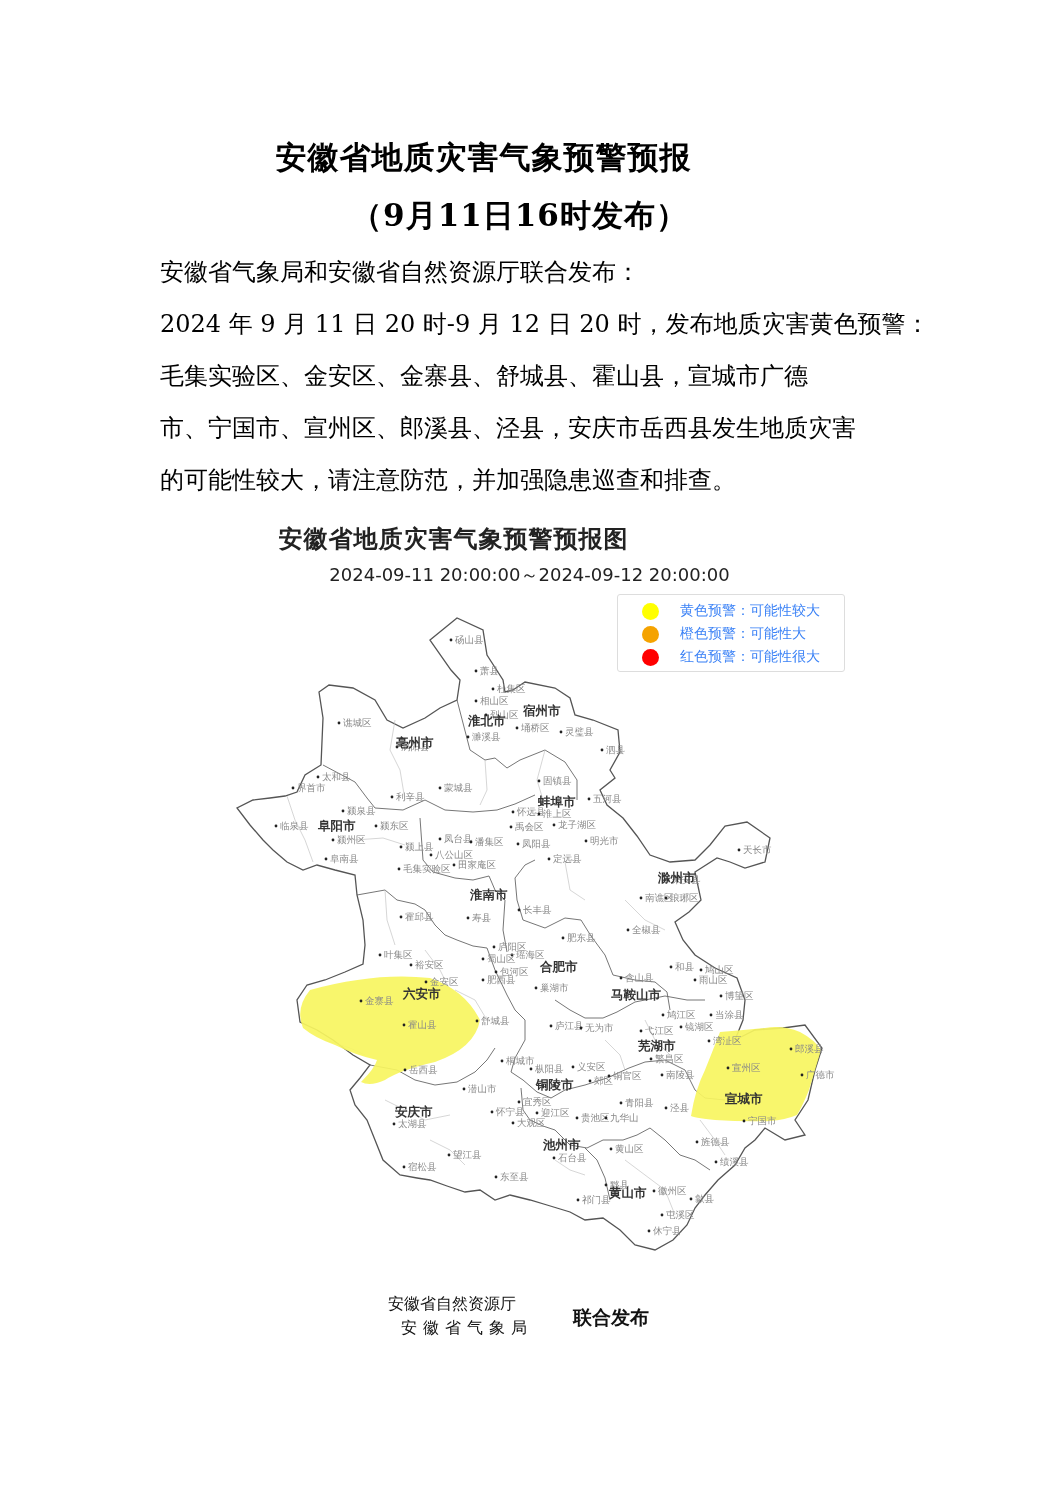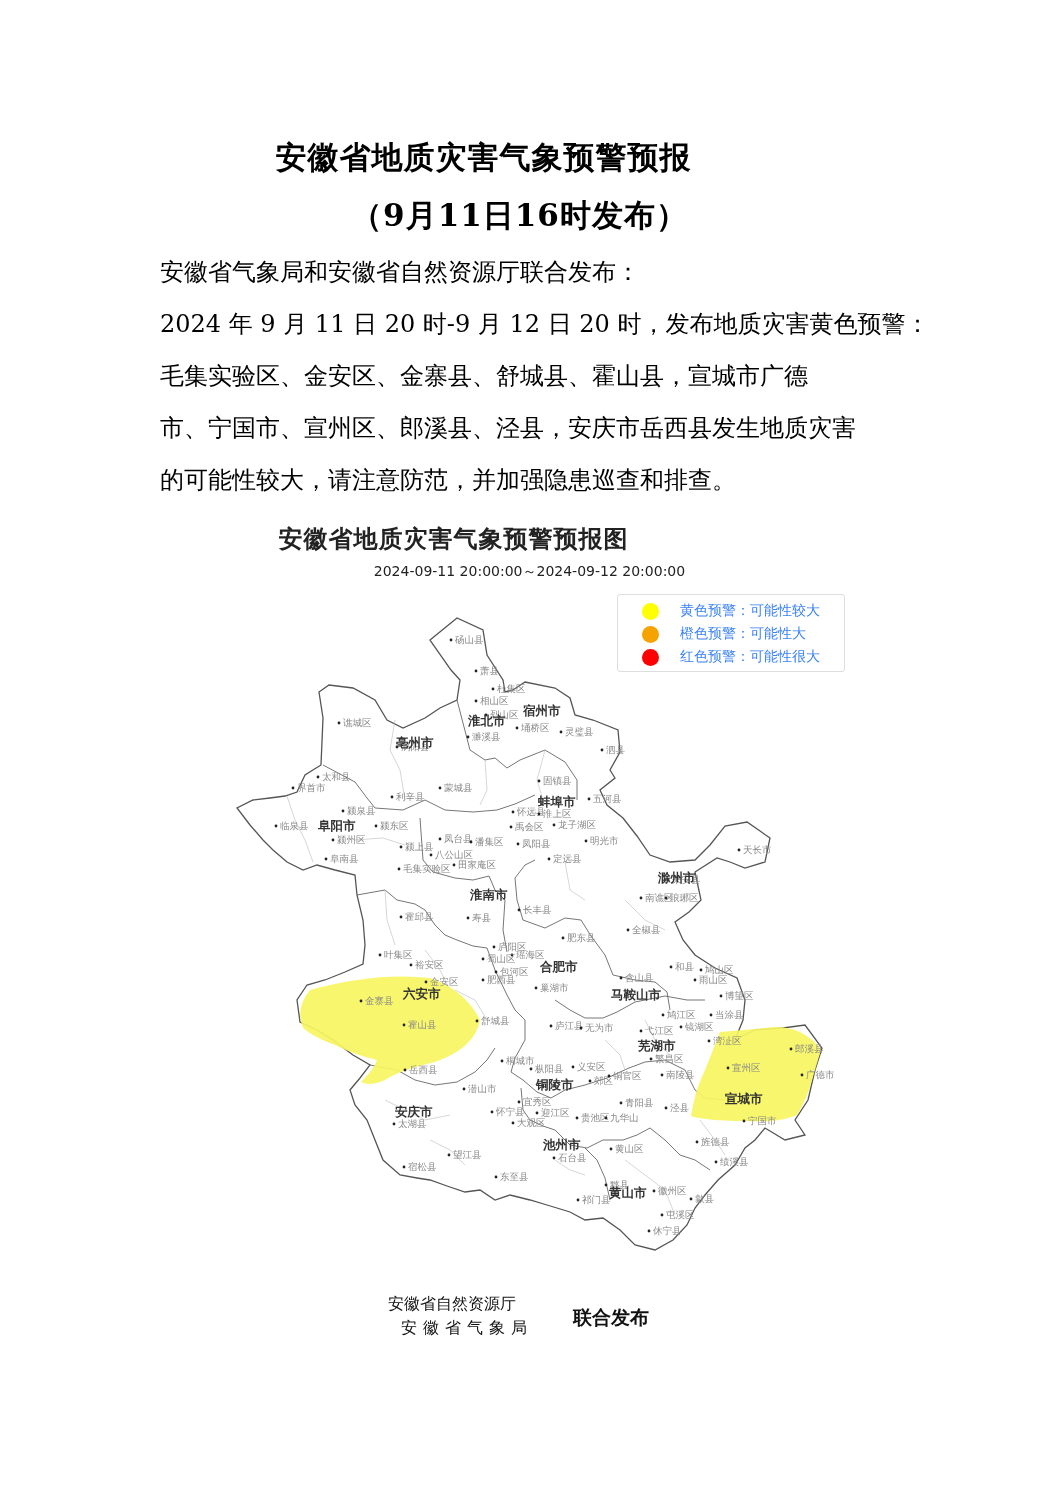--- a/index.html
+++ b/index.html
@@ -6,21 +6,21 @@
   body { width: 1059px; height: 1497px; position: relative; overflow: hidden; font-family: "DejaVu Serif", "Liberation Serif", serif; color: #000; }
   .title { position: absolute; left: 0; width: 967px; text-align: center; font-weight: bold; font-size: 31px; letter-spacing: 1px; }
   .t1 { top: 137px; }
   .t2 { top: 195px; padding-left: 36px; }
   .para { position: absolute; left: 160px; width: 740px; font-size: 24px; line-height: 52px; }
   .para p { margin: 0; white-space: nowrap; }
   .p-intro { top: 246px; }
   .p-body { top: 298px; }
 
   .map-title { position: absolute; top: 523px; left: 0; width: 907px; text-align: center; font-family: Liberation Mono, monospace; font-size: 24px; font-weight: bold; color: #222; letter-spacing: 1px; }
-  .map-time { position: absolute; top: 563px; left: 0; width: 1059px; text-align: center; font-family: "DejaVu Sans", "Liberation Sans", sans-serif; font-size: 14px; color: #222; }
+  .map-time { position: absolute; top: 563px; left: 0; width: 1059px; text-align: center; font-family: "DejaVu Sans", "Liberation Sans", sans-serif; font-size: 18px; color: #222; }
 
   .legend { position: absolute; left: 617px; top: 594px; width: 226px; height: 76px; border: 1px solid #dddddd; border-radius: 3px; background: #fff; font-family: "DejaVu Sans", "Liberation Sans", sans-serif; font-size: 14px; color: #3b82f6; }
   .legend-row { position: absolute; left: 0; height: 22px; width: 100%; }
   .legend-dot { position: absolute; left: 24px; top: 3px; width: 17px; height: 17px; border-radius: 50%; }
   .legend-label { position: absolute; left: 62px; top: 2px; white-space: nowrap; }
 
   .map { position: absolute; left: 225px; top: 600px; width: 610px; height: 660px; }
   .map svg { width: 610px; height: 660px; }
   .lbl { font-family: "DejaVu Sans", "Liberation Sans", sans-serif; font-size: 9.5px; fill: #888; }
   .city { font-family: "DejaVu Sans", "Liberation Sans", sans-serif; font-size: 12.5px; fill: #333; font-weight: bold; }

